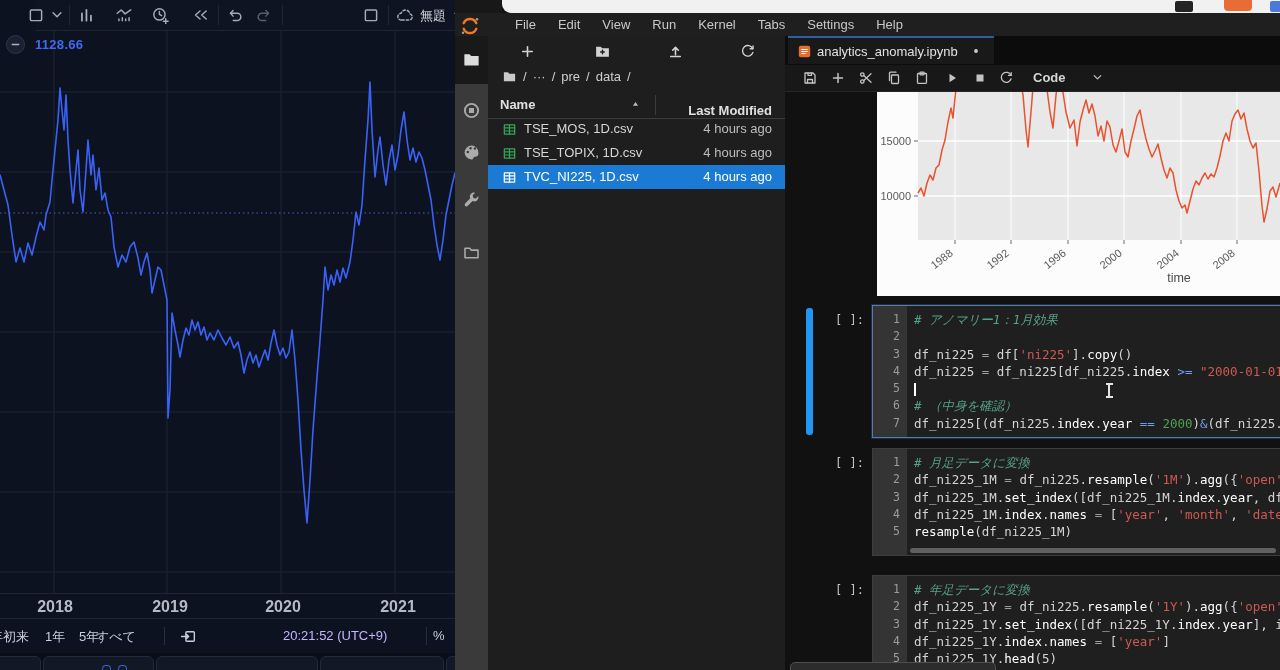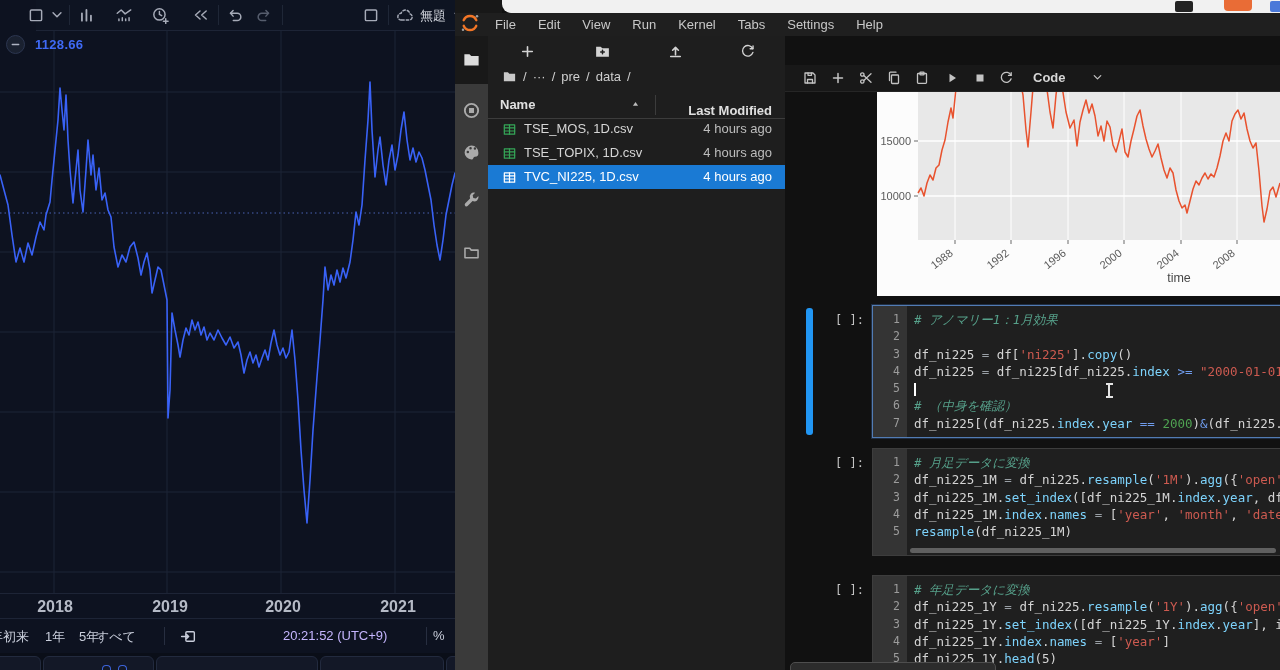--- a/index.html
+++ b/index.html
@@ -28,21 +28,21 @@
   .tv-bsep{position:absolute;top:8px;width:1px;height:18px;background:#272e40;}
   #tv-tabstrip{left:0;top:653px;width:456px;height:17px;background:#0a0e18;}
   .tv-tab{position:absolute;top:3px;height:17px;background:#131827;border:1px solid #222a3e;border-radius:6px 6px 0 0;}
   .tv-tab-mark{position:absolute;top:8px;width:7px;height:4px;border:1.5px solid #3c63d8;border-bottom:none;border-radius:4px 4px 0 0;}
 
   
   #jl{left:455px;top:0;width:825px;height:670px;background:#111;}
   #top-strip{left:47px;top:0;width:778px;height:13px;background:#f1f1f1;border-bottom-left-radius:9px;}
   #top-strip-l{left:0;top:0;width:47px;height:13px;background:#181818;}
   .strip-badge{position:absolute;border-radius:2px;}
-  #jl-menubar{left:0;top:13px;width:825px;height:23px;background:#1f1f1f;display:flex;align-items:flex-start;}
+  #jl-menubar{left:0;top:13px;width:825px;height:23px;background:#1f1f1f;display:flex;align-items:flex-end;gap:20px;}
   #jl-logo{width:20px;height:20px;margin:0 4px 0 5px;}
   .menu-item{color:#c8c8c8;font-size:13px;padding:0 11px;line-height:23px;}
   #jl-sidebar-top{left:0;top:36px;width:33px;height:48px;background:#191919;}
   #jl-sidebar{left:0;top:84px;width:33px;height:586px;background:#3a3a3a;}
   .side-icon{position:absolute;left:7px;width:19px;height:19px;color:#ababab;}
 
   #filebrowser{left:33px;top:36px;width:297px;height:634px;background:#1e1e1e;}
   .fb-tool{position:absolute;top:7px;width:17px;height:17px;color:#d3d3d3;}
   #fb-breadcrumb{position:absolute;left:14px;top:33px;display:flex;align-items:center;gap:6px;
                  color:#cfcfcf;font-size:13px;}
@@ -88,21 +88,21 @@
           border:1px solid #3d3d3d;box-sizing:border-box;display:flex;}
   .editor.active{border:1.5px solid #527cb4;box-shadow:0 0 0 1px rgba(60,100,160,.35);}
   .gutter{width:34px;background:#343434;padding:5px 0 0 0;flex:none;}
   .lnum{height:17.3px;line-height:17.3px;text-align:right;padding-right:7px;color:#9c9c9c;
         font-family:"DejaVu Sans Mono",monospace;font-size:11.5px;}
   .codebox{flex:1;padding:5px 0 0 7px;overflow:hidden;}
   .cline{height:17.3px;line-height:17.3px;white-space:pre;font-family:"DejaVu Sans Mono",monospace;
          font-size:12.5px;color:#d4d4d4;}
   .tk-c{color:#56a08a;font-style:italic;}
   .tk-s{color:#cd5a50;}
-  .tk-f{color:#7dd3fc;}
+  .tk-f{color:#ffffff;}
   .tk-d{color:#d4d4d4;}
   .tk-o{color:#9aa0a6;}
   .tk-b{color:#6f9ced;}
   .tk-n{color:#4fa352;}
   .caret{display:inline-block;width:1.5px;height:13px;background:#fff;vertical-align:text-bottom;}
   .hscroll{position:absolute;left:125px;right:8px;bottom:3px;height:5px;background:#606060;border-radius:3px;}
   #partial-panel{left:790px;top:662px;width:204px;height:14px;background:#2c2c2c;border:1px solid #4e4e4e;
                  border-radius:5px 5px 0 0;}
   
   #ibeam{left:1108px;top:384px;width:2px;height:13px;background:#e4e4e4;}
@@ -390,20 +390,36 @@
                 <path d="M2.5 6.3h11M2.5 9.6h11M8 3v10"></path>
               </svg>
             </span>
             <span class="fb-name">TVC_NI225, 1D.csv</span>
             <span class="fb-time">4 hours ago</span>
           </div>
         </div>
     </div>
 
     <div class="abs" id="nb">
+      <div id="nb-tabbar">
+        <div id="nb-tab">
+          <span class="icon" id="nb-tab-icon">
+              <svg viewBox="0 0 16 16">
+                <rect x="1" y="1" width="14" height="14" rx="2.5" fill="#e46e2e"></rect>
+                <path d="M4.5 5.5h7M4.5 8h7M4.5 10.5h4.5" stroke="#fff" stroke-width="1.4" stroke-linecap="round"></path>
+              </svg>
+            </span>
+          <span id="nb-tab-title">analytics_anomaly.ipynb</span>
+          <span class="icon" id="nb-tab-dot">
+              <svg viewBox="0 0 16 16" fill="none" stroke="currentColor" stroke-width="1.3" stroke-linecap="round" stroke-linejoin="round">
+                <circle cx="8" cy="8" r="3.8" fill="currentColor" stroke="none"></circle>
+              </svg>
+            </span>
+        </div>
+      </div>
       <div id="nb-toolbar">
         <span class="nb-tb-icon icon" style="left:17px">
             <svg viewBox="0 0 16 16" fill="none" stroke="currentColor" stroke-width="1.3" stroke-linecap="round" stroke-linejoin="round">
               <path d="M3 3h8l2 2v8H3Z"></path>
               <path d="M5.5 13V9.5h5V13M6 3v2.3h3.5V3"></path>
             </svg>
           </span>
         <span class="nb-tb-icon icon" style="left:45px">
             <svg viewBox="0 0 16 16" fill="none" stroke="currentColor" stroke-width="1.3" stroke-linecap="round" stroke-linejoin="round">
               <path stroke-width="1.5" d="M8 3.5v9M3.5 8h9"></path>

